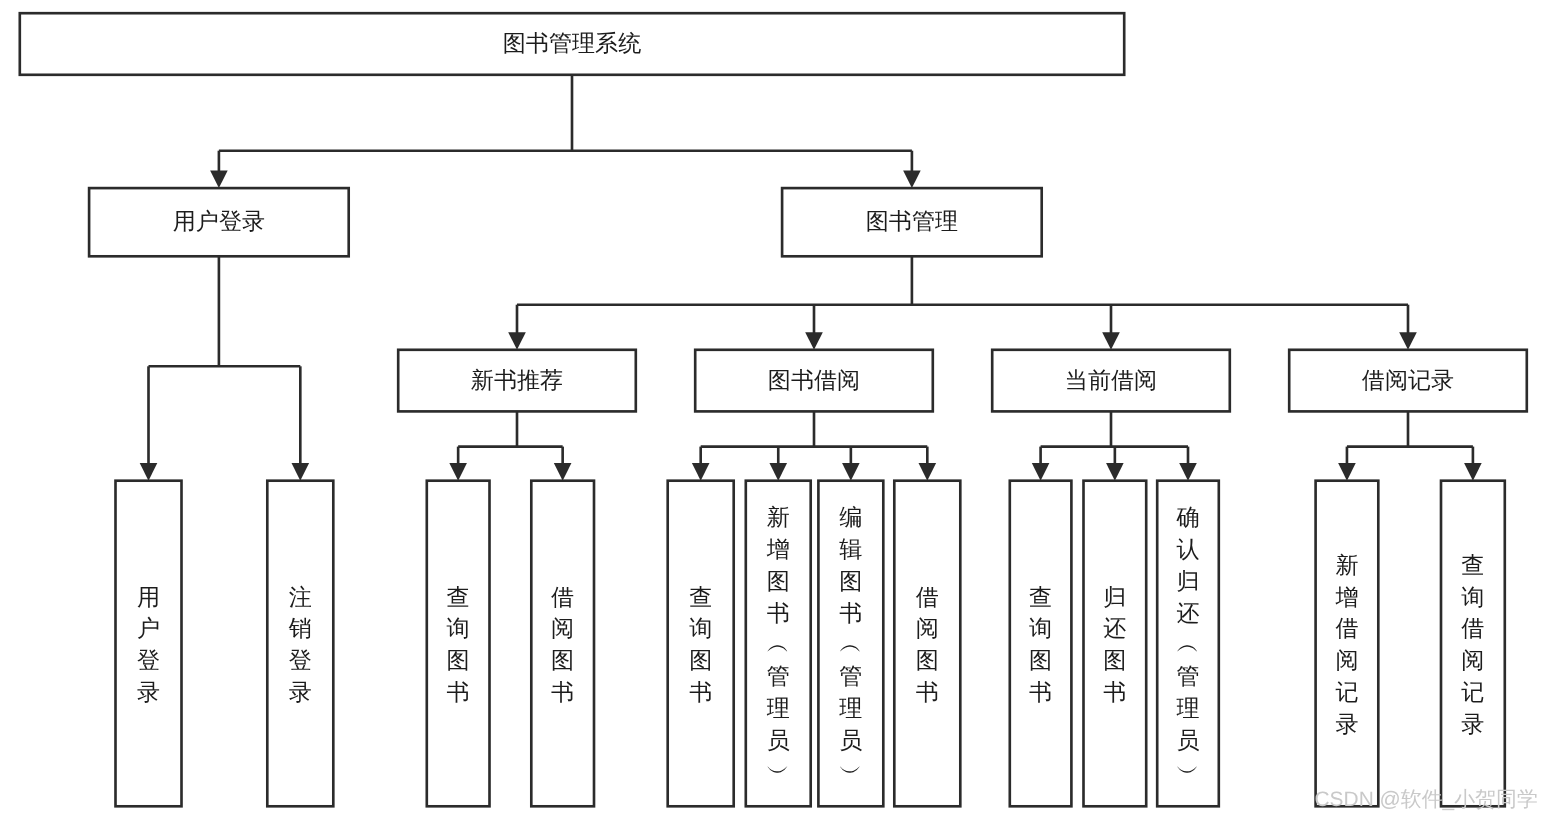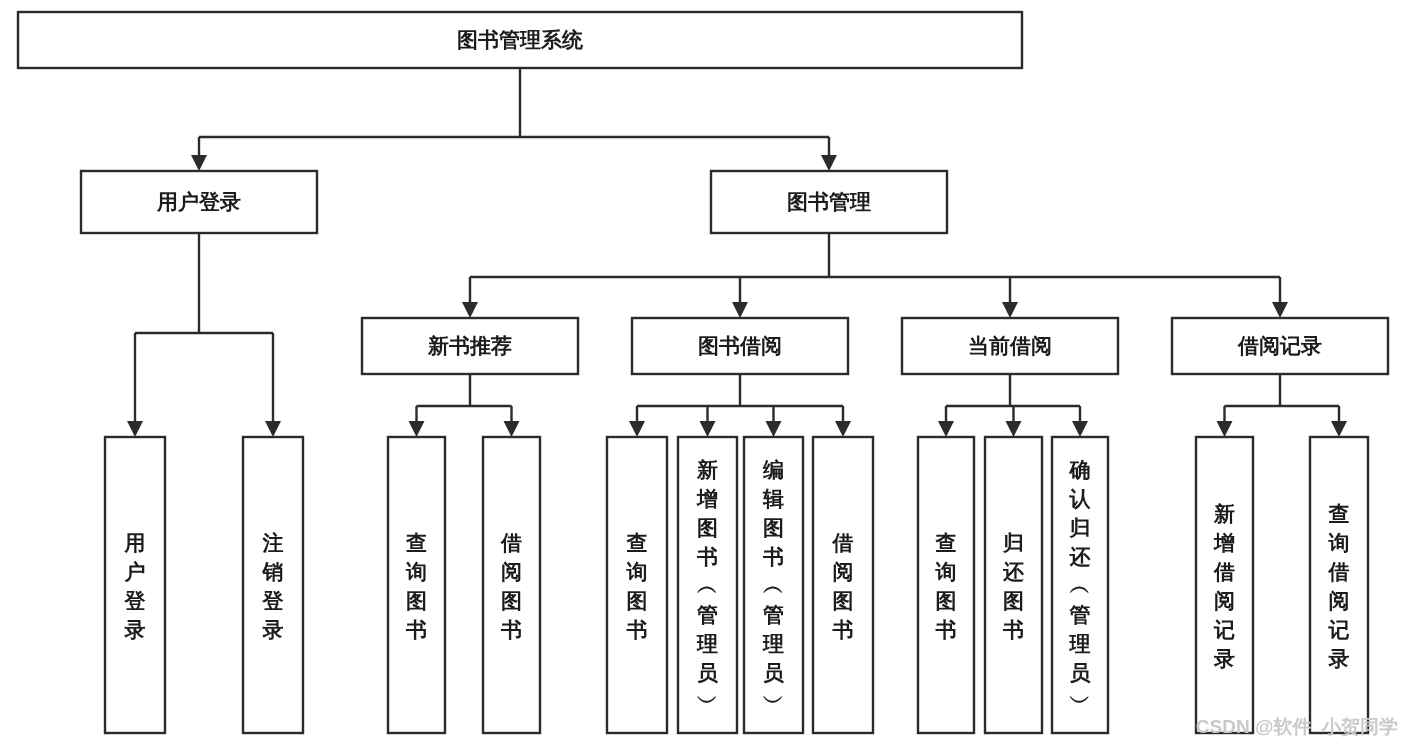--- a/index.html
+++ b/index.html
@@ -14,21 +14,20 @@
     font-family: "Liberation Sans", "DejaVu Sans", sans-serif;
     overflow: hidden;
     position: relative;
   }
   #diagram-root {
     position: absolute;
     left: 0;
     top: 0;
     width: 1405px;
     height: 747px;
-    font-weight: bold;
   }
   svg.diagram-canvas {
     display: block;
     width: 1405px;
     height: 747px;
     background: #ffffff;
   }
   .node-box {
     fill: #ffffff;
     stroke: #2b2b2b;

